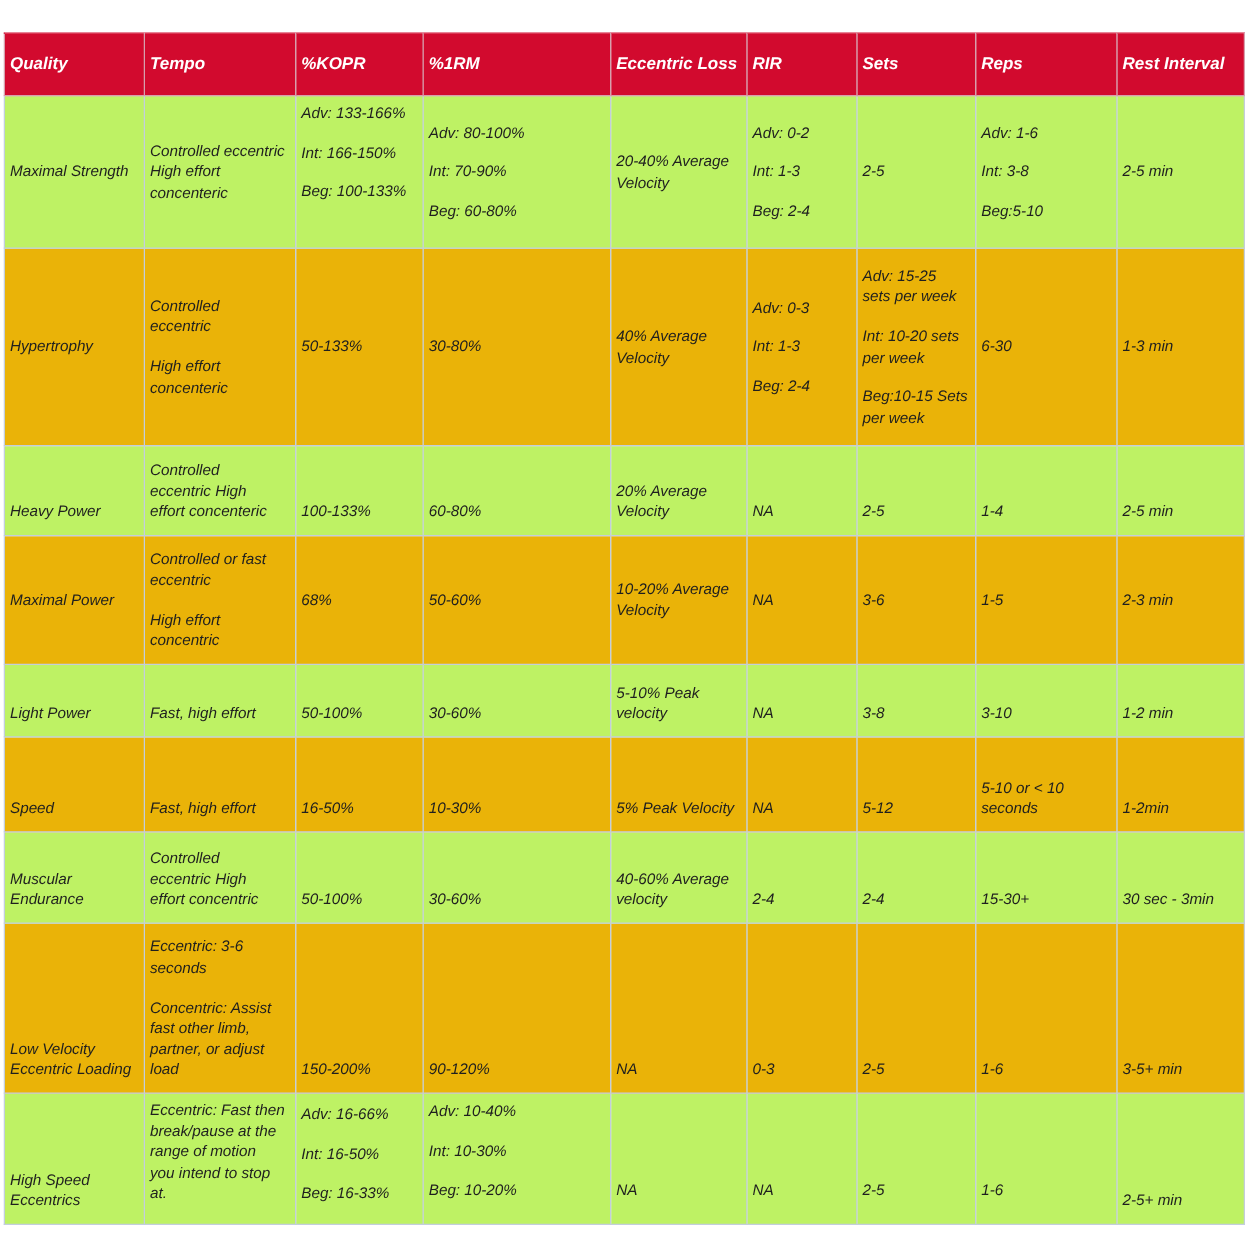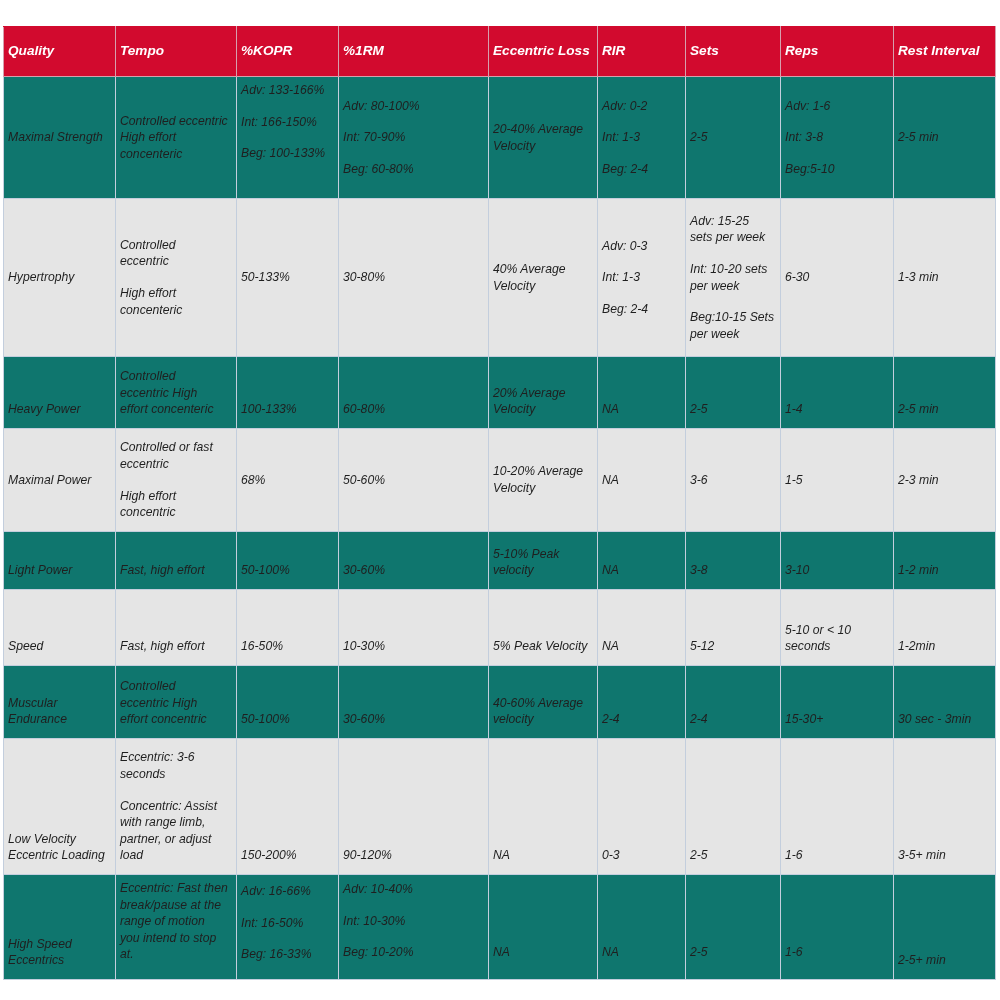--- a/index.html
+++ b/index.html
@@ -1,22 +1,22 @@
 <!DOCTYPE html>
 <html><head>
 <meta charset="utf-8">
 <style>
   html, body { margin: 0; padding: 0; background: #ffffff; }
   body { width: 1000px; height: 1000px; position: relative; font-family: "Liberation Sans", "DejaVu Sans", sans-serif; }
   .wrap { position: absolute; left: 3px; top: 26px; width: 992px; font-style: italic; }
   table { border-collapse: collapse; width: 992px; table-layout: fixed; }
   th, td { border: 1px solid #c3cedd; padding: 0 4px; font-size: 12.2px; line-height: 16.6px; color: #1f1f1f; vertical-align: middle; text-align: left; }
   thead th { background: #d20a2e; color: #ffffff; font-weight: bold; font-size: 13.6px; height: 49px; border-color: #d6a0ad; border-top: 1px solid #d20a2e; }
-  tbody tr.shade td { background: #0f766e; }
-  tbody tr.plain td { background: #e5e5e5; }
+  tbody tr.shade td { background: #bef264; }
+  tbody tr.plain td { background: #eab308; }
   .line { display: block; }
   .gap { display: block; height: 15px; }
   td.bottom { vertical-align: bottom; padding-bottom: 10px; }
   td.top { vertical-align: top; padding-top: 5px; }
 </style>
 </head>
 <body>
 
 <div class="wrap">
 <table>
@@ -214,21 +214,21 @@
       <td class="bottom">30 sec - 3min</td>
     </tr>
 
     <tr class="plain" style="height:136px">
       <td class="bottom">Low Velocity Eccentric Loading</td>
       <td class="bottom">
         <span class="line">Eccentric: 3-6</span>
         <span class="line">seconds</span>
             <span class="gap"></span>
         <span class="line">Concentric: Assist</span>
-        <span class="line">with range limb,</span>
+        <span class="line">fast other limb,</span>
         <span class="line">partner, or adjust</span>
         <span class="line">load</span>
       </td>
       <td class="bottom">150-200%</td>
       <td class="bottom">90-120%</td>
       <td class="bottom">NA</td>
       <td class="bottom">0-3</td>
       <td class="bottom">2-5</td>
       <td class="bottom">1-6</td>
       <td class="bottom">3-5+ min</td>

